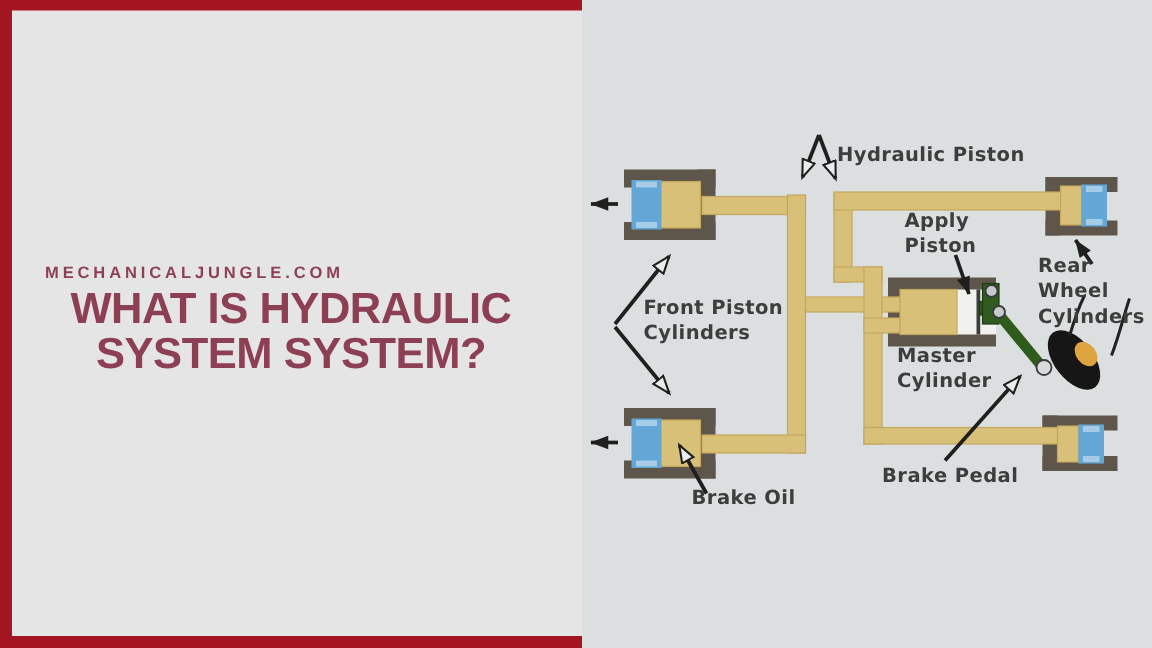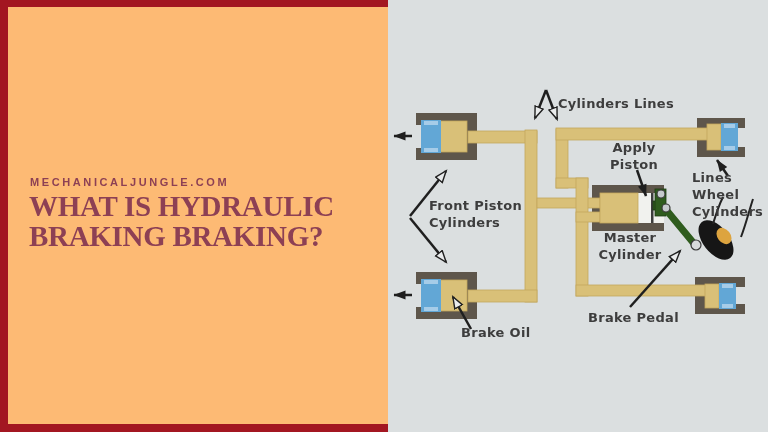--- a/index.html
+++ b/index.html
@@ -1,50 +1,50 @@
 <!DOCTYPE html>
 <html><head>
 <meta charset="utf-8">
 <style>
   html,body{margin:0;padding:0;background:#888;}
   .page{position:relative;width:768px;height:432px;overflow:hidden;
         font-family:"DejaVu Sans",sans-serif;}
   
   .left-panel{position:absolute;left:0;top:0;width:420px;height:432px;
-      box-sizing:border-box;background:#fdba74;
+      box-sizing:border-box;background:#e5e5e5;
       border-style:solid;border-color:#a31621;
       border-top-width:7px;border-left-width:8px;border-bottom-width:8px;border-right-width:12px;}
   .site{position:absolute;left:22px;top:169px;font-size:11px;font-weight:bold;
       letter-spacing:2.6px;color:#8d4054;font-family:"Liberation Sans",sans-serif;}
   .title{position:absolute;left:21px;top:184px;margin:0;width:330px;
       font-size:29px;line-height:30px;font-weight:bold;letter-spacing:-0.3px;
-      color:#8d4054;font-family:Liberation Serif, serif;}
+      color:#8d4054;font-family:Liberation Sans, sans-serif;text-align:center;}
   
   .right-panel{position:absolute;left:388px;top:0;width:380px;height:432px;background:#dbdfe0;}
   .right-panel svg{position:absolute;left:0;top:0;}
   .dlabel{position:absolute;font-size:13px;font-weight:bold;color:#3d3d3d;
       line-height:17px;letter-spacing:0.3px;white-space:pre-line;}
   .nowrap{white-space:nowrap;}
-  .center{text-align:center;}
+  .center{text-align:left;}
   .lbl-hydraulic{left:170px;top:95px;}
   .lbl-apply{left:215px;top:139px;width:62px;}
   .lbl-rear{left:304px;top:169px;}
   .lbl-front{left:41px;top:197px;}
   .lbl-master{left:210px;top:229px;width:64px;}
   .lbl-pedal{left:200px;top:309px;}
   .lbl-oil{left:55px;top:324px;margin-left:18px;}
 </style>
 </head>
 <body>
 
 <div class="page">
 
   <div class="left-panel">
     <div class="site">MECHANICALJUNGLE.COM</div>
-    <h1 class="title"><span>WHAT IS HYDRAULIC</span><br><span>BRAKING BRAKING?</span></h1>
+    <h1 class="title"><span>WHAT IS HYDRAULIC</span><br><span>SYSTEM SYSTEM?</span></h1>
   </div>
 
   <div class="right-panel">
 
     <svg width="380" height="432" viewBox="388 0 380 432">
       <defs>
         <marker id="mS" markerUnits="userSpaceOnUse" markerWidth="14" markerHeight="11" refX="12" refY="5" orient="auto">
           <path d="M0.5,0.5 L12.5,5 L0.5,9.5 Z" fill="#1f1f1f"></path>
         </marker>
         <marker id="mO" markerUnits="userSpaceOnUse" markerWidth="15" markerHeight="12" refX="12" refY="5" orient="auto">
@@ -136,24 +136,24 @@
         <path d="M546,90 L557,119" marker-end="url(#mO)"></path>
         <path d="M410,216 L446,171" marker-end="url(#mO)"></path>
         <path d="M410,218 L446,262" marker-end="url(#mO)"></path>
         <line x1="728" y1="176" x2="717" y2="160" marker-end="url(#mS)"></line>
         <line x1="637" y1="170" x2="646" y2="196" marker-end="url(#mS)"></line>
         <line x1="630" y1="307" x2="680" y2="251" marker-end="url(#mO)"></line>
         <line x1="471" y1="329" x2="453" y2="297" marker-end="url(#mO)"></line>
       </g>
     </svg>
 
-    <div class="dlabel nowrap lbl-hydraulic">Cylinders Lines</div>
+    <div class="dlabel nowrap lbl-hydraulic">Hydraulic Piston</div>
     <div class="dlabel center lbl-apply">Apply
 Piston</div>
-    <div class="dlabel lbl-rear">Lines Wheel
+    <div class="dlabel lbl-rear">Rear Wheel
 Cylinders</div>
     <div class="dlabel lbl-front">Front Piston
 Cylinders</div>
     <div class="dlabel center lbl-master">Master
 Cylinder</div>
     <div class="dlabel nowrap lbl-pedal">Brake Pedal</div>
     <div class="dlabel nowrap lbl-oil">Brake Oil</div>
   </div>
 
 </div>

